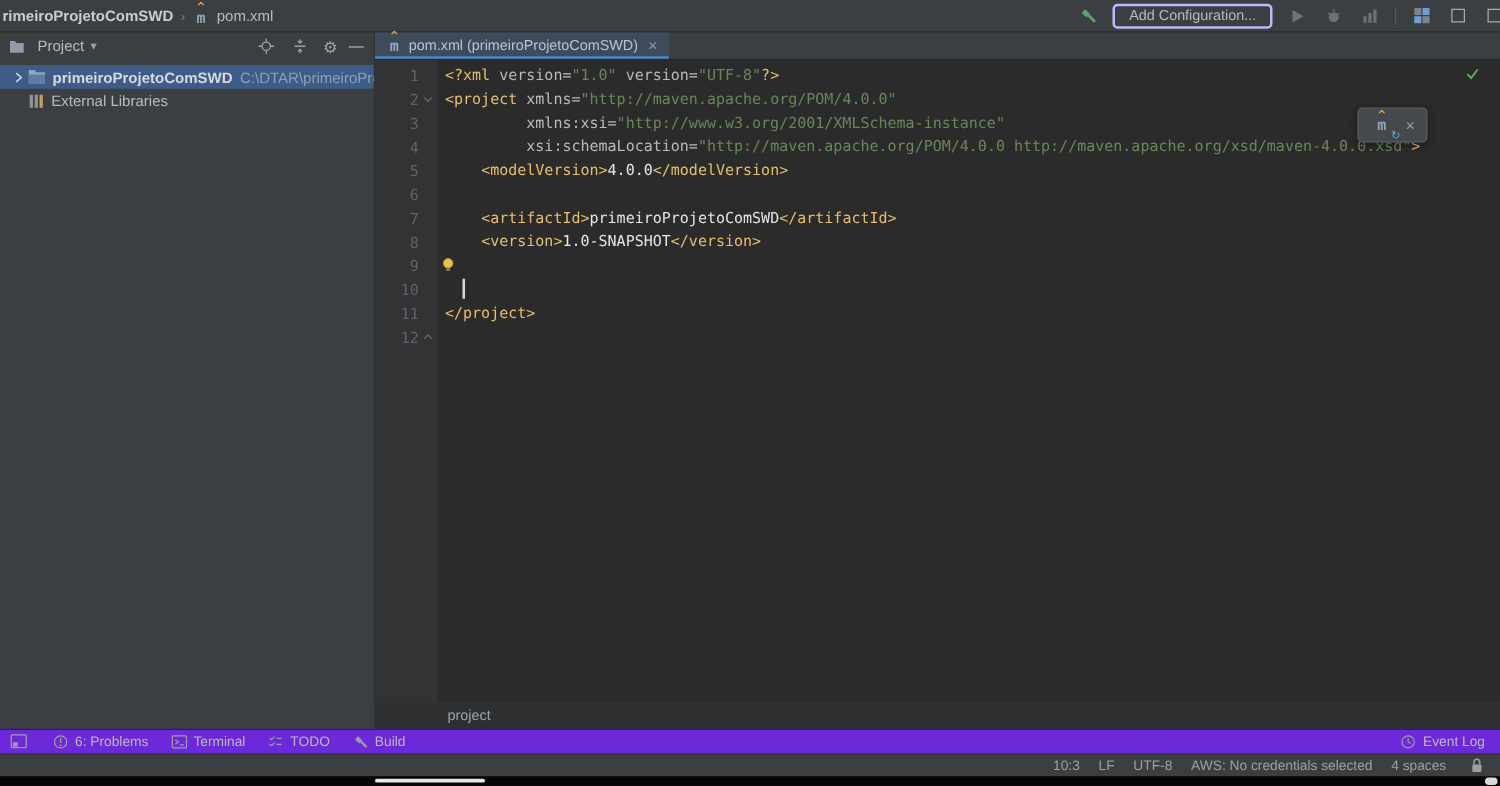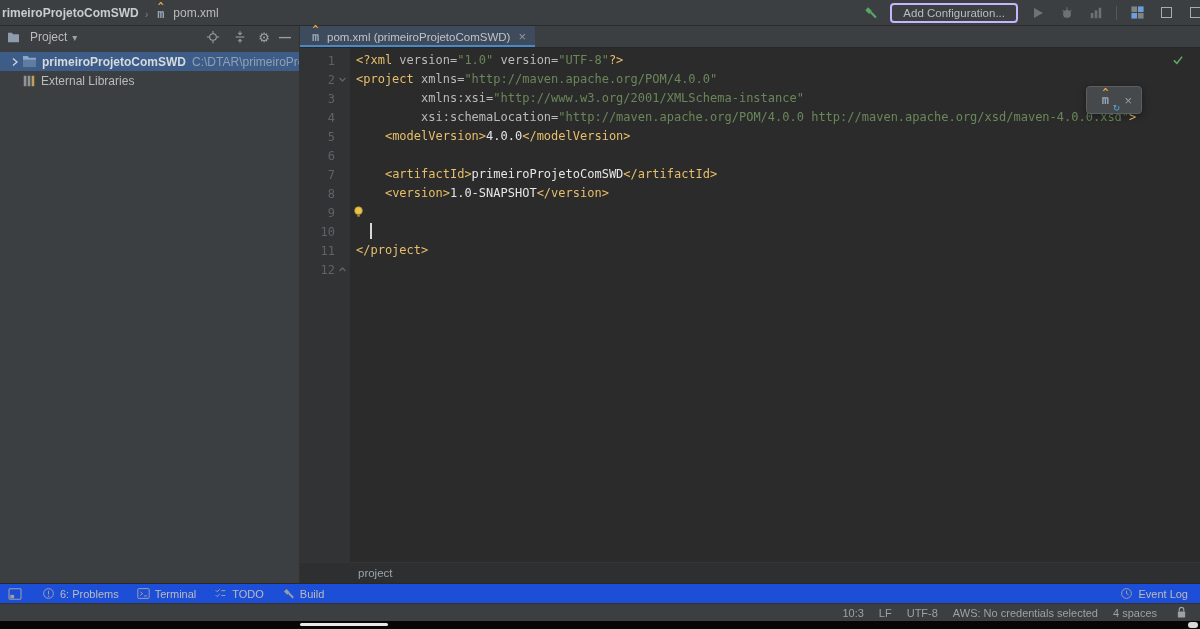--- a/index.html
+++ b/index.html
@@ -76,22 +76,22 @@
   .mvicon { position:relative; display:inline-block; width:13px; font-family:"DejaVu Sans Mono", monospace;
             font-weight:bold; font-size:12px; color:#93a6b5; text-align:center; line-height:1; }
   .mvicon::before { content:"^"; position:absolute; top:-6px; left:50%; transform:translateX(-50%);
                     color:#e8a33d; font-size:10px; font-weight:bold; }
   .reload-badge { position:absolute; right:-6px; bottom:-4px; color:#56a8e0; font-size:9px; }
 
   .breadcrumbs { height:21px; flex:none; background:#2d2f30; border-top:1px solid #333537;
                  display:flex; align-items:center; padding-left:58px; font-size:11.5px; color:#9da3a8; }
 
   
-  .twbar { height:20px; flex:none; background:#1d4ed8; border-top:1px solid #282828;
-           display:flex; align-items:center; gap:18px; padding:0 12px 0 6px; font-size:11px; color:#bbbbbb; }
+  .twbar { height:20px; flex:none; background:#6d28d9; border-top:1px solid #282828;
+           display:flex; gap:18px; padding:0 12px 0 6px; font-size:11px; color:#bbbbbb; }
   .tw-item { display:flex; align-items:center; gap:5px; }
   .tw-right { margin-left:auto; }
   .statusbar { height:18px; flex:none; background:#3c3f41; border-top:1px solid #323232;
                display:flex; align-items:center; justify-content:flex-end; gap:15px; padding:0 10px;
                font-size:11px; color:#9da0a5; }
   .bottom-strip { height:8px; flex:none; background:#060606; position:relative; }
   .strip-handle { position:absolute; left:300px; top:2px; width:88px; height:3px; background:#e8e8e8; border-radius:2px; }
   .strip-notch { position:absolute; right:2px; top:1px; width:10px; height:6px; background:#d9d9d9; border-radius:3px; }
 </style>
 </head>

